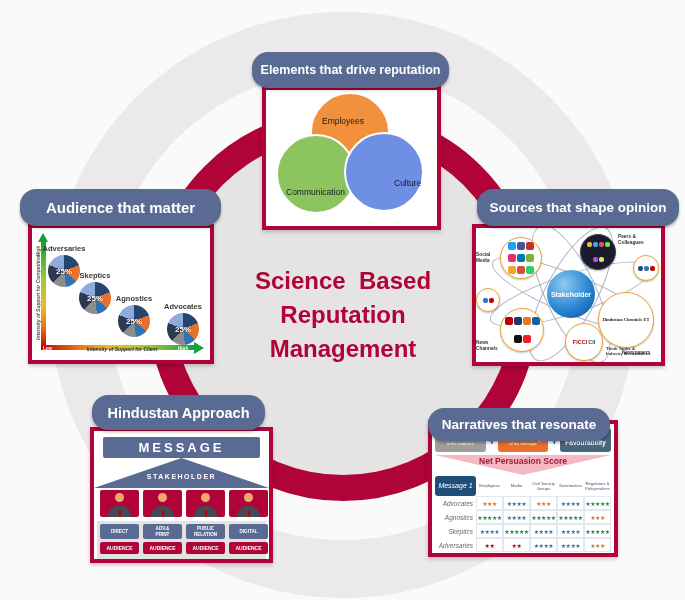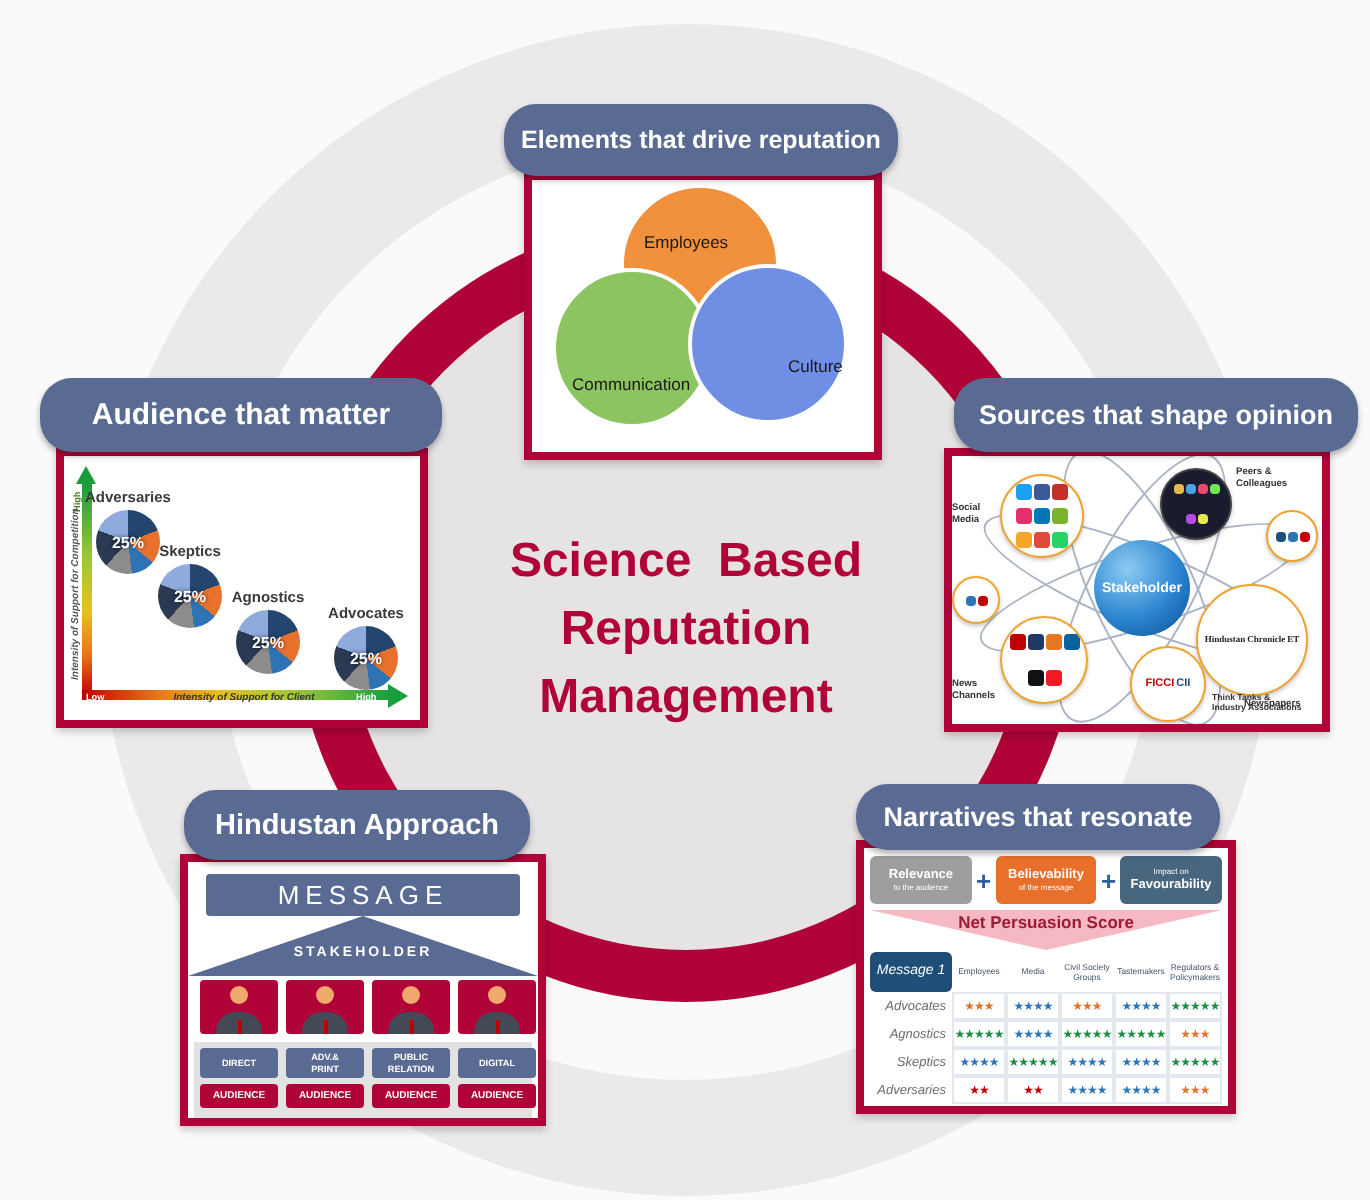--- a/index.html
+++ b/index.html
@@ -29,21 +29,21 @@
   .inner { position:relative; width:100%; height:100%; overflow:hidden; }
 
   #hdr-elements  { left:252px; top:52px;  width:197px; height:36px; font-size:12.5px; }
   #body-elements { left:262px; top:86px;  width:179px; height:144px; }
   #hdr-audience  { left:20px;  top:189px; width:201px; height:37px; font-size:15px; }
   #body-audience { left:28px;  top:224px; width:186px; height:140px; }
   #hdr-sources   { left:477px; top:189px; width:202px; height:37px; font-size:13.5px; }
   #body-sources  { left:472px; top:224px; width:193px; height:142px; }
   #hdr-campaign  { left:92px;  top:395px; width:173px; height:35px; font-size:14.5px; }
   #body-campaign { left:90px;  top:427px; width:183px; height:136px; }
-  #hdr-narratives  { left:428px; top:392px; width:182px; height:33px; font-size:13.5px; }
+  #hdr-narratives  { left:428px; top:408px; width:182px; height:33px; font-size:13.5px; }
   #body-narratives { left:428px; top:420px; width:190px; height:137px; }
 
   
   .vcirc { position:absolute; width:80px; height:80px; border-radius:50%; border:2px solid #fff; }
   .vc-cap { left:44px; top:2px;  background:#F2913D; z-index:1; }
   .vc-com { left:10px; top:44px; background:#8CC460; z-index:2; }
   .vc-cul { left:78px; top:42px; background:#6E8FE3; z-index:3; }
   .vc-ctr { left:61px; top:46px; width:46px; height:46px; background:#A90E38; z-index:4;
             display:flex; align-items:center; justify-content:center;
             color:#fff; font-weight:bold; font-size:15px; }
@@ -89,21 +89,21 @@
            gap:1px; padding:3px; box-shadow:0 1px 2px rgba(0,0,0,.25); overflow:hidden; }
   .snode.dark { background:#1B1B30; border-color:#444; }
   .dot { border-radius:2px; }
   .slab { position:absolute; font-size:4.8px; font-weight:bold; color:#333; z-index:6; line-height:1.25; }
   .npline { font-family:"Liberation Serif", serif; font-size:4.5px; font-weight:bold; color:#222;
             line-height:1.3; white-space:nowrap; }
 
   
   .msgbar { position:absolute; left:9px; top:6px; width:157px; height:21px; background:#5A6B93;
             border-radius:2px; display:flex; align-items:center; justify-content:center;
-            color:#fff; font-weight:normal; font-size:13px; letter-spacing:3px; }
+            color:#fff; font-weight:bold; font-size:13px; letter-spacing:3px; }
   .tri { position:absolute; left:0; top:27px; width:175px; height:30px; background:#5A6B93;
          clip-path:polygon(50% 0, 0 100%, 100% 100%); }
   .stk { position:absolute; left:0; top:42px; width:175px; text-align:center; z-index:2;
          color:#fff; font-weight:bold; font-size:7px; letter-spacing:1.5px; }
   .prow { position:absolute; left:6px; top:59px; display:flex; gap:4px; }
   .pcard { position:relative; width:39px; height:27px; background:#B00438; border-radius:2px; overflow:hidden; }
   .phead { position:absolute; top:3px; left:15px; width:9px; height:9px; border-radius:50%; background:#F2A96E; }
   .pbody { position:absolute; bottom:0; left:8px; width:23px; height:11px; background:#434A56;
            border-radius:10px 10px 0 0; }
   .pshirt{ position:absolute; bottom:0; left:16px; width:0; height:0;

